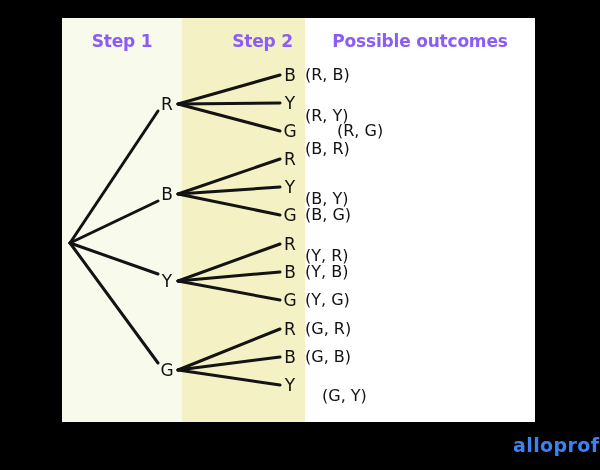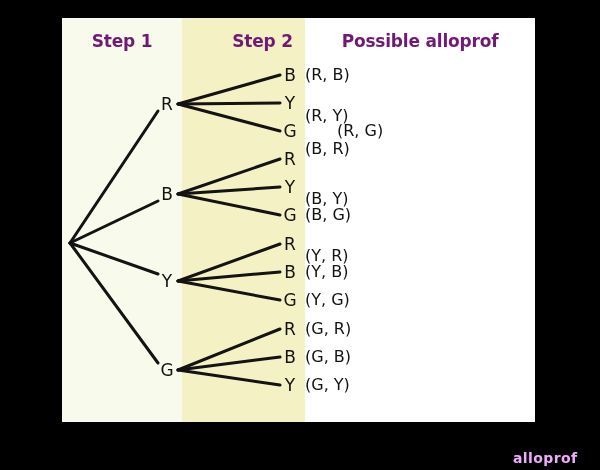--- a/index.html
+++ b/index.html
@@ -37,21 +37,21 @@
     top: 0px;
     width: 123px;
     height: 404px;
     background: #f4f2c4;
   }
   .col-header {
     position: absolute;
     top: 13px;
     font-size: 17px;
     font-weight: bold;
-    color: #701a75;
+    color: #8b5cf6;
     text-align: center;
     letter-spacing: -0.2px;
     white-space: nowrap;
   }
   #header-step1 { left: 0px;   width: 120px; }
   #header-step2 { left: 127px; width: 147px; }
   #header-outcomes { left: 243px; width: 230px; }
 
   #tree-svg {
     position: absolute;
@@ -69,38 +69,37 @@
     width: 230px;
     text-align: left;
     font-size: 16px;
     color: #131313;
     white-space: nowrap;
   }
   #watermark {
     position: absolute;
     left: 513px;
     top: 434px;
-    font-size: 14px;
+    font-size: 19px;
     font-weight: bold;
     letter-spacing: 0.4px;
-    color: #f0abfc;
-    margin-top: 16px;
+    color: #3b82f6;
   }
 </style>
 </head>
 <body>
 
 <div id="card">
 
   <div id="band-step1"></div>
   <div id="band-step2"></div>
 
   <div class="col-header" id="header-step1">Step 1</div>
   <div class="col-header" id="header-step2">Step 2</div>
-  <div class="col-header" id="header-outcomes">Possible alloprof</div>
+  <div class="col-header" id="header-outcomes">Possible outcomes</div>
 
   <svg id="tree-svg" width="473" height="404">
     <g id="branches-level1">
         <line x1="8" y1="225" x2="96" y2="93" stroke="#131313" stroke-width="3" stroke-linecap="round"></line>
         <line x1="8" y1="225" x2="96" y2="183" stroke="#131313" stroke-width="3" stroke-linecap="round"></line>
         <line x1="8" y1="225" x2="96" y2="256" stroke="#131313" stroke-width="3" stroke-linecap="round"></line>
         <line x1="8" y1="225" x2="96" y2="345" stroke="#131313" stroke-width="3" stroke-linecap="round"></line>
       </g>
     <g id="branches-level2">
         <line x1="116" y1="86" x2="218" y2="57" stroke="#131313" stroke-width="3" stroke-linecap="round"></line>
@@ -143,18 +142,18 @@
       <div class="outcome-row" style="top: 88px;">(R, Y)</div>
       <div class="outcome-row" style="top: 103px; padding-left: 32px;">(R, G)</div>
       <div class="outcome-row" style="top: 121px;">(B, R)</div>
       <div class="outcome-row" style="top: 159px; margin-top: 12px;">(B, Y)</div>
       <div class="outcome-row" style="top: 187px;">(B, G)</div>
       <div class="outcome-row" style="top: 228px;">(Y, R)</div>
       <div class="outcome-row" style="top: 244px;">(Y, B)</div>
       <div class="outcome-row" style="top: 272px;">(Y, G)</div>
       <div class="outcome-row" style="top: 301px;">(G, R)</div>
       <div class="outcome-row" style="top: 329px;">(G, B)</div>
-      <div class="outcome-row" style="top: 357px;">(G, Y)</div>
+      <div class="outcome-row" style="top: 368px; margin-left: 17px;">(G, Y)</div>
     </div>
 
 </div>
 
 <div id="watermark">alloprof</div>
 
 </body></html>

